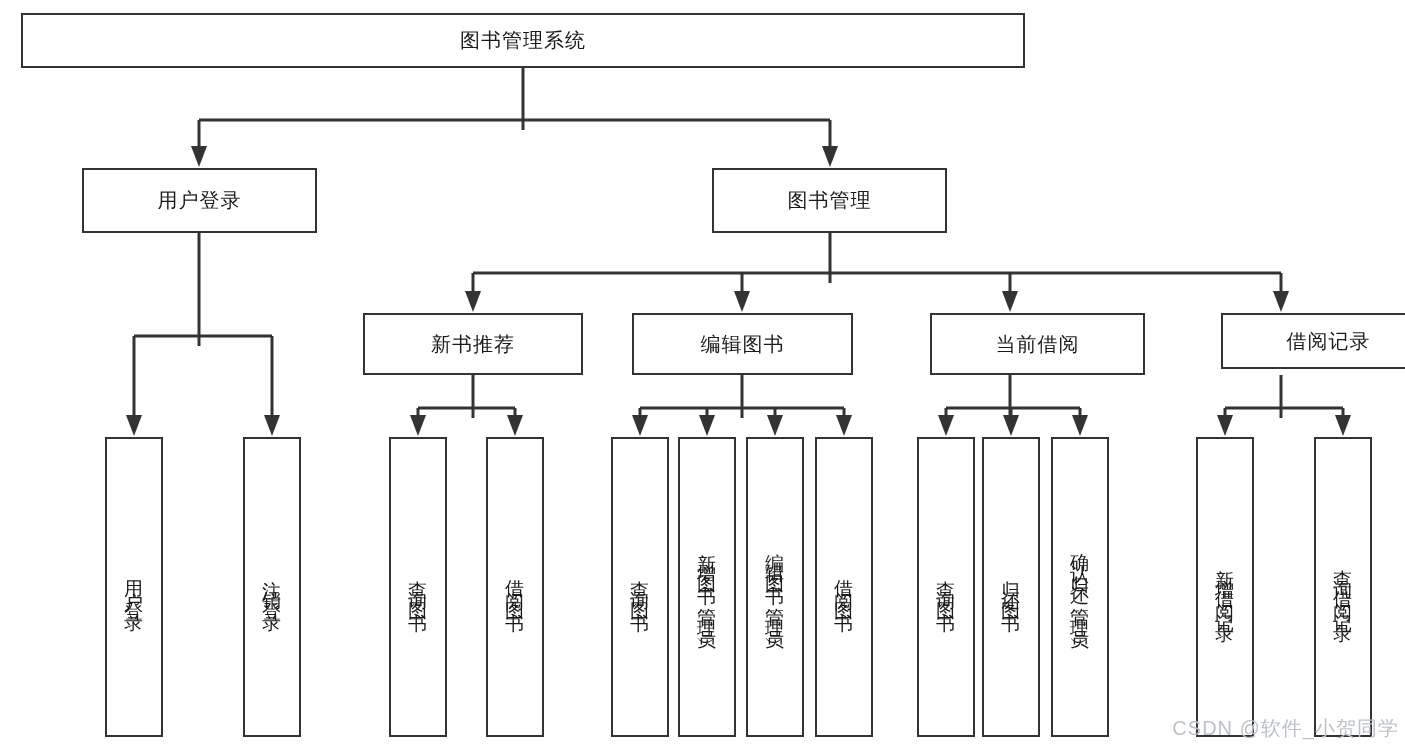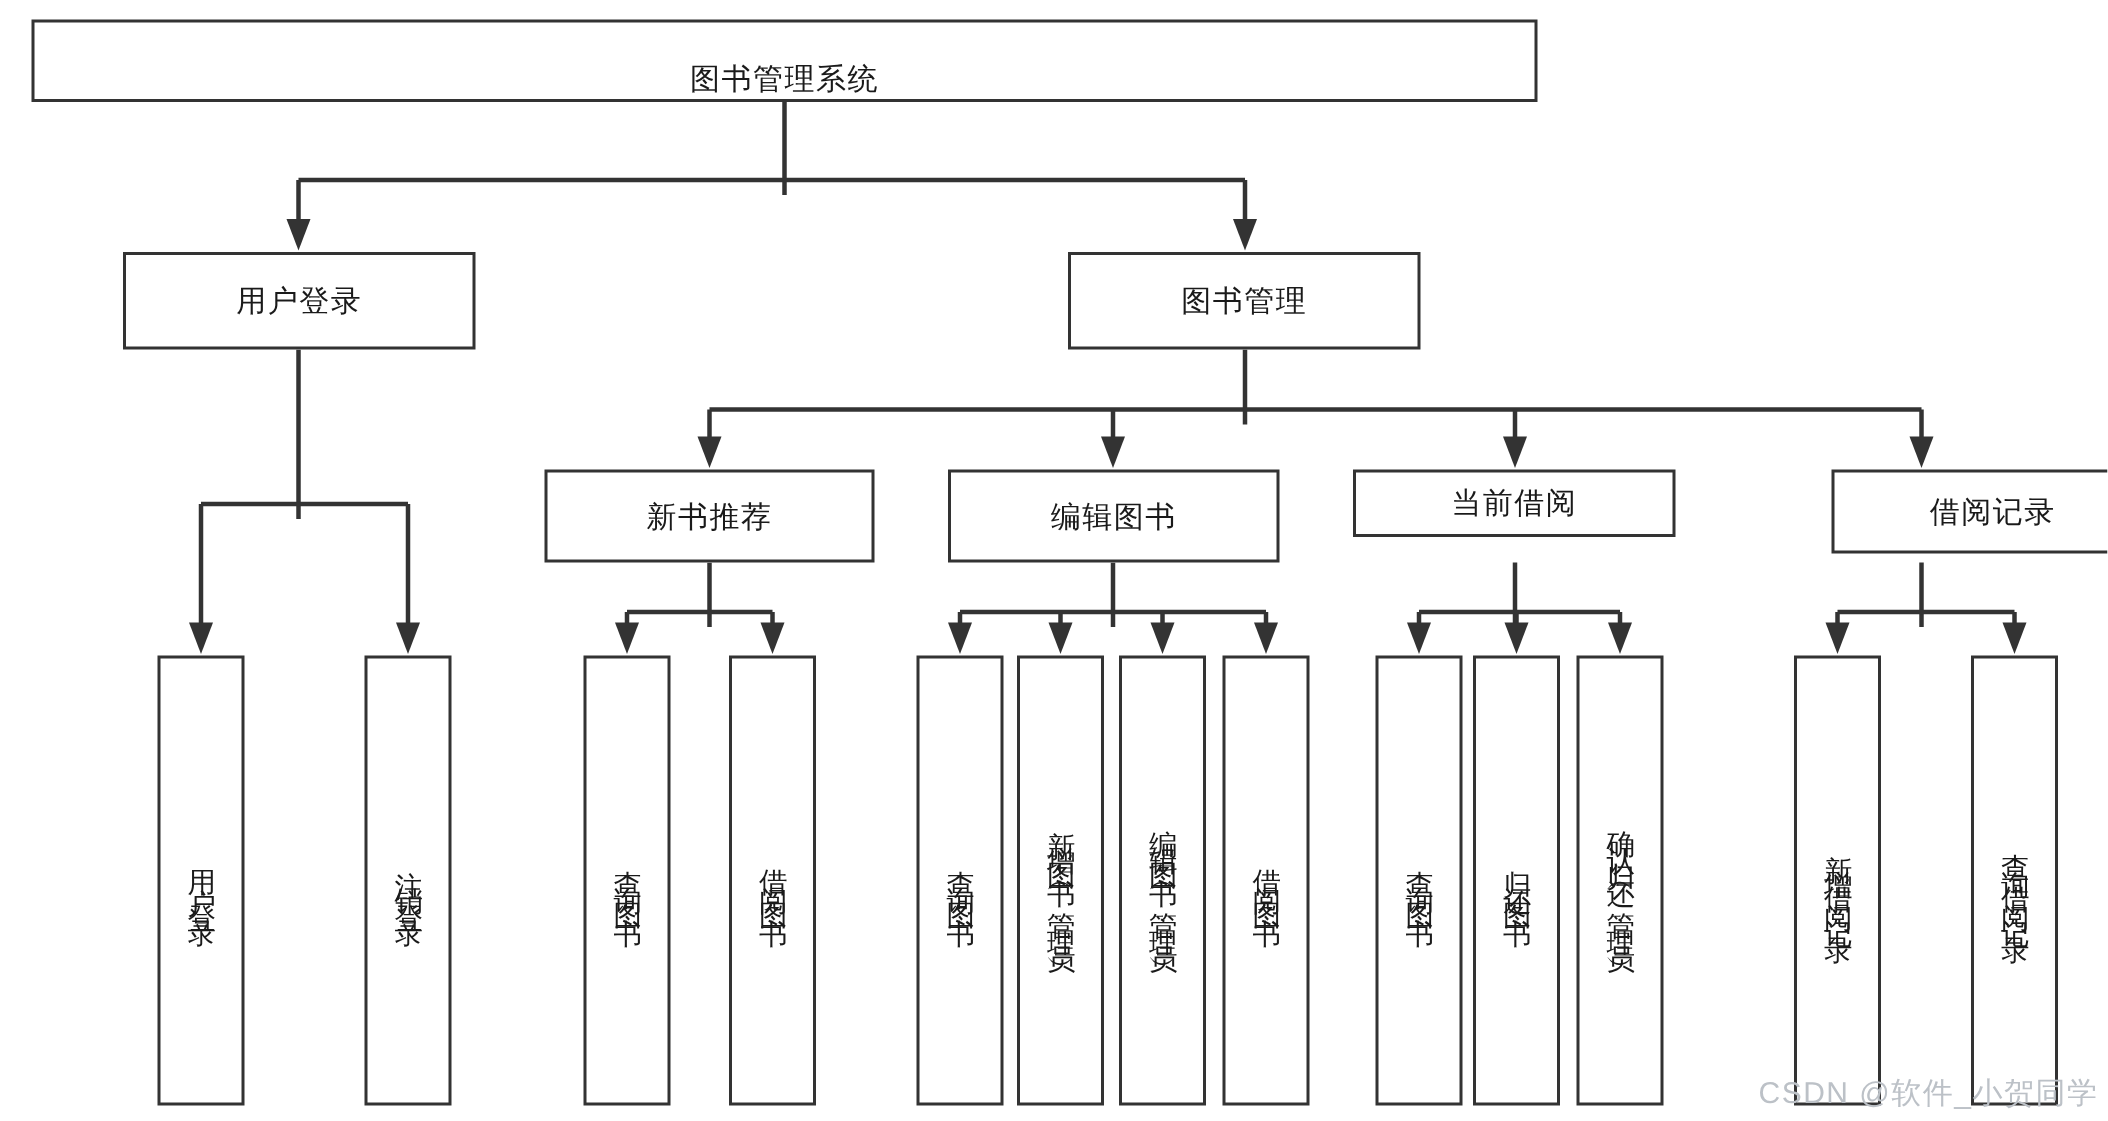--- a/index.html
+++ b/index.html
@@ -108,38 +108,38 @@
     <polygon points="1072,415 1088,415 1080,436" stroke="none"></polygon>
 
     <line x1="1281" y1="375" x2="1281" y2="418"></line>
     <line x1="1225" y1="408" x2="1343" y2="408"></line>
     <line x1="1225" y1="408" x2="1225" y2="419"></line>
     <line x1="1343" y1="408" x2="1343" y2="419"></line>
     <polygon points="1217,415 1233,415 1225,436" stroke="none"></polygon>
     <polygon points="1335,415 1351,415 1343,436" stroke="none"></polygon>
   </svg>
 
-  <div class="box hbox" style="left:21px;top:13px;width:1004px;height:55px;align-items:flex-end;">
+  <div class="box hbox" style="left:21px;top:13px;width:1004px;height:55px;">
     <span>图书管理系统</span>
   </div>
 
   <div class="box hbox" style="left:82px;top:168px;width:235px;height:65px;">
     <span>用户登录</span>
   </div>
   <div class="box hbox" style="left:363px;top:313px;width:220px;height:62px;">
     <span>新书推荐</span>
   </div>
 
   <div class="box hbox" style="left:712px;top:168px;width:235px;height:65px;">
     <span>图书管理</span>
   </div>
   <div class="box hbox" style="left:632px;top:313px;width:221px;height:62px;">
     <span>编辑图书</span>
   </div>
-  <div class="box hbox" style="left:902px;top:313px;width:215px;height:45px;">
+  <div class="box hbox" style="left:930px;top:313px;width:215px;height:62px;">
     <span>当前借阅</span>
   </div>
   <div class="box hbox" style="left:1221px;top:313px;width:215px;height:56px;">
     <span>借阅记录</span>
   </div>
 
   <div class="box vbox" style="left:105px;">
     <span class="vtext">用户登录</span>
   </div>
   <div class="box vbox" style="left:243px;">

